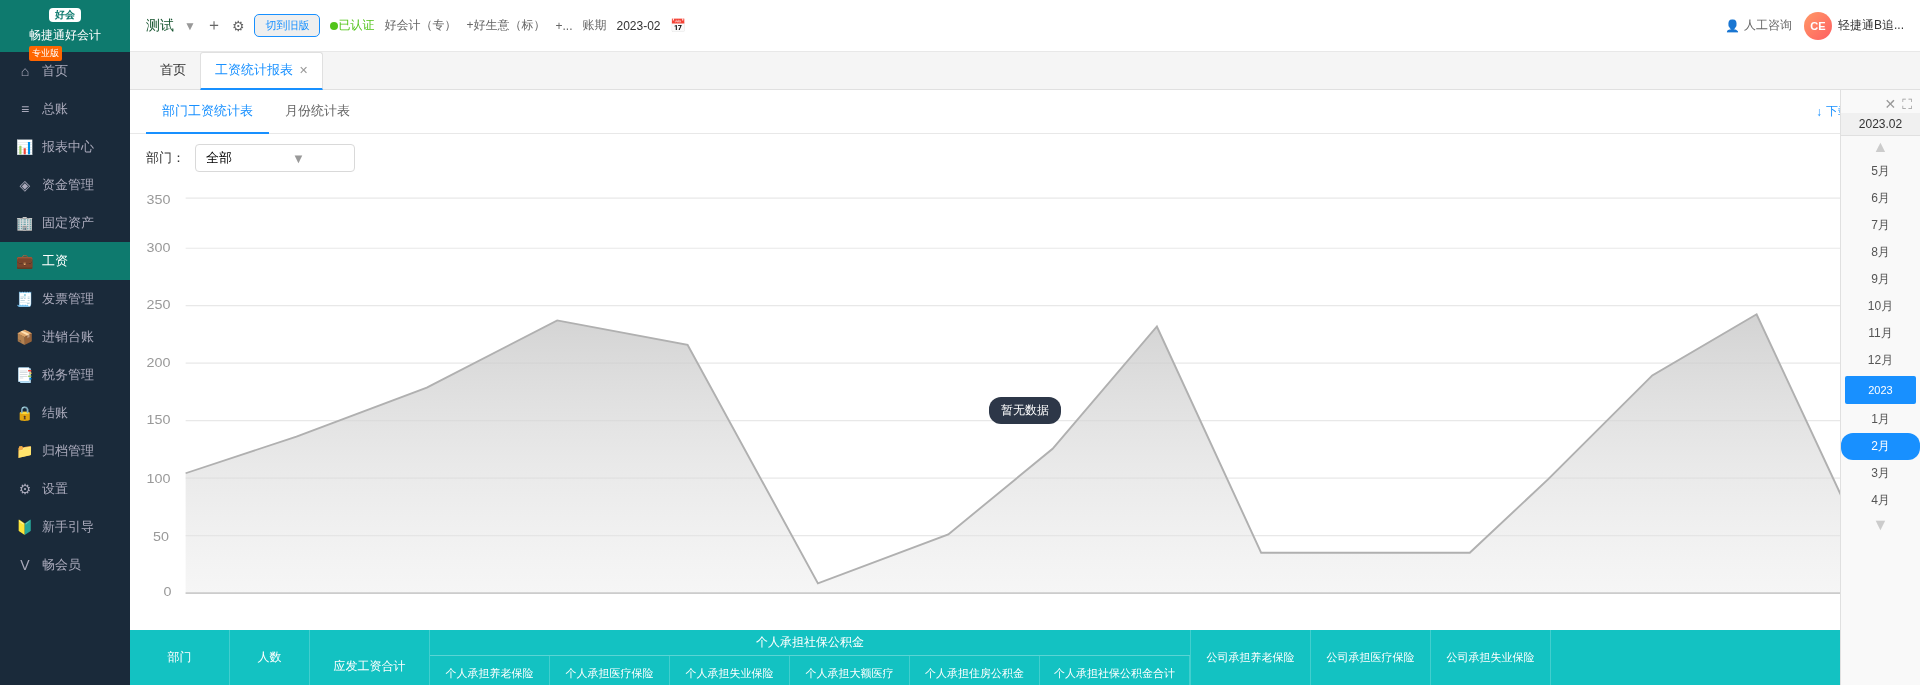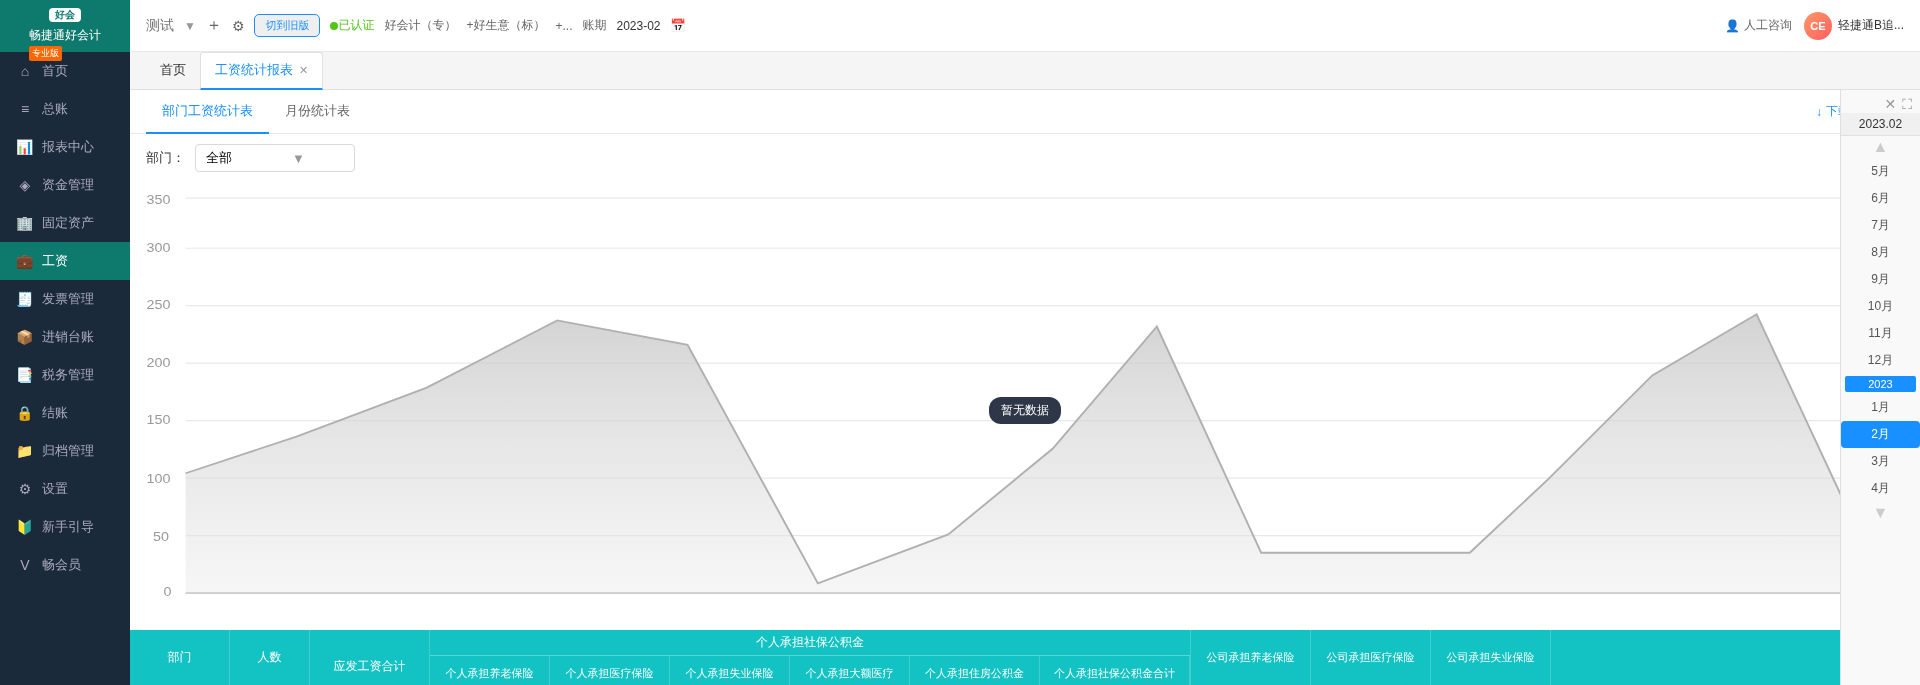--- a/index.html
+++ b/index.html
@@ -56,21 +56,21 @@
     .topbar {
       background: white;
       height: 52px;
       display: flex;
       align-items: center;
       padding: 0 16px;
       gap: 10px;
       border-bottom: 1px solid #e8e8e8;
       flex-shrink: 0;
     }
-    .topbar-title { font-size: 14px; color: #737373; font-weight: 500; }
+    .topbar-title { font-size: 14px; color: #14532d; font-weight: 500; }
     .topbar-arrow { color: #999; font-size: 12px; cursor: pointer; }
     .topbar-add { color: #666; font-size: 16px; cursor: pointer; }
     .topbar-settings { color: #666; font-size: 14px; cursor: pointer; }
     .topbar-switch-btn {
       border: 1px solid #1890ff;
       color: #1890ff;
       padding: 3px 10px;
       border-radius: 5px;
       cursor: pointer;
       font-size: 11px;
@@ -248,26 +248,26 @@
     }
     .right-panel-nav { color: #ccc; font-size: 16px; cursor: pointer; padding: 2px; }
     .right-panel-month {
       font-size: 12px;
       color: #555;
       padding: 5px 8px;
       cursor: pointer;
       width: 100%;
       text-align: center;
     }
-    .right-panel-month.active { background: #1890ff; color: white; border-radius: 4px; }
+    .right-panel-month.active { background: #1890ff; color: white; border-radius: 12px; }
     .right-panel-year-badge {
       background: #1890ff;
       color: white;
       font-size: 11px;
-      padding: 2px 6px;
+      padding: 8px 6px;
       border-radius: 2px;
       width: 90%;
       text-align: center;
       margin: 2px 0;
     }
   </style>
 </head>
 <body>
 
 <div class="sidebar">

